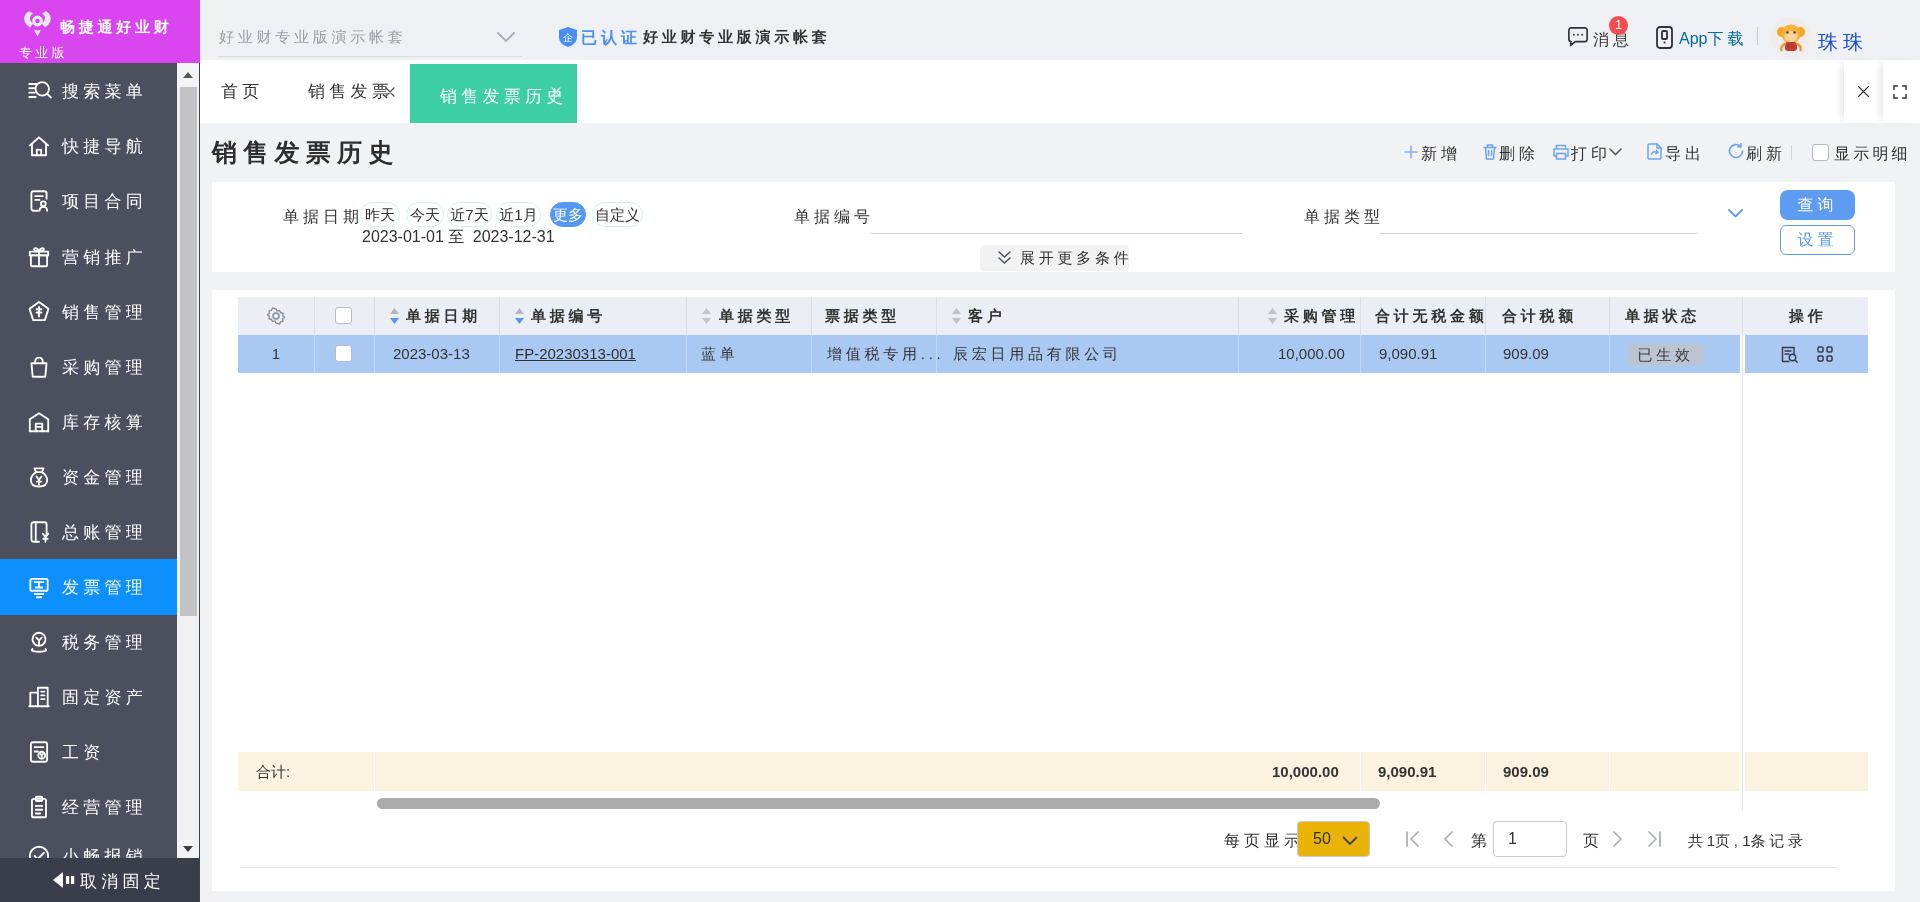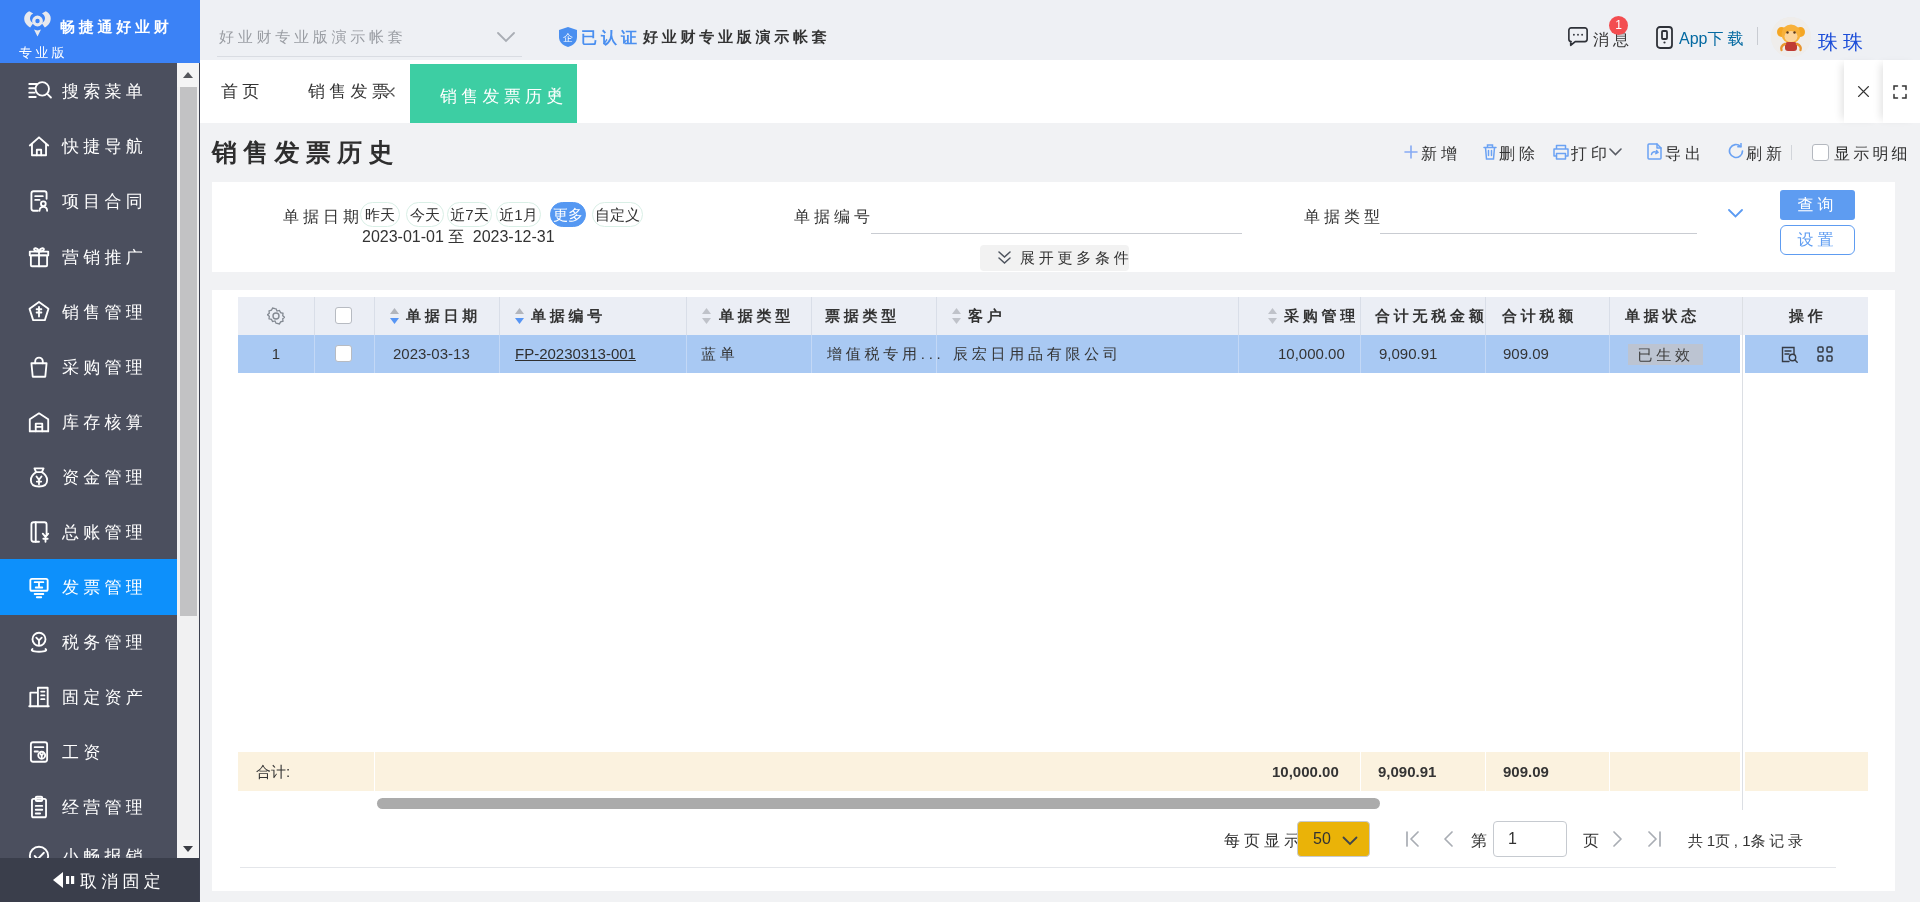--- a/index.html
+++ b/index.html
@@ -1,20 +1,20 @@
 <!DOCTYPE html>
 <html><head><meta charset="utf-8">
 <style>
   * { margin:0; padding:0; box-sizing:border-box; }
   span,div.pill { white-space:nowrap; }
   html,body { width:1920px; height:902px; overflow:hidden; background:#f1f2f4;
     font-family:"Liberation Sans",sans-serif; color:#333; }
   .k { letter-spacing:.25em; }
   #side { position:absolute; left:0; top:0; width:200px; height:902px; background:#4b4f5e; }
-  #logo { position:absolute; left:0; top:0; width:200px; height:63px; background:#3b82f6; }
+  #logo { position:absolute; left:0; top:0; width:200px; height:63px; background:#d946ef; }
   #menu { position:absolute; left:0; top:63px; width:177px; height:795px; }
   .mi { position:absolute; left:0; width:177px; height:55px; color:#fff; }
   .mi .txt { position:absolute; left:62px; top:50%; transform:translateY(-50%); font-size:17px;font-family:Liberation Mono, monospace; }
   .mi svg { position:absolute; left:26px; top:50%; transform:translateY(-50%); }
   .mi.sel { background:#0d90fb; }
   #sscroll { position:absolute; left:177px; top:63px; width:22px; height:795px; background:#f1f1f2; }
   #sthumb { position:absolute; left:3px; top:24px; width:17px; height:529px; background:#c2c2c4; }
   #sline { position:absolute; left:199px; top:63px; width:1px; height:839px; background:#3d4150; }
   #cancelbar { position:absolute; left:0; top:858px; width:199px; height:44px; background:#3a3e4b; color:#fff; }
   #main { position:absolute; left:200px; top:0; width:1720px; height:902px; }
@@ -317,21 +317,21 @@
       <svg style="position:absolute;left:1516px;top:27px" width="15" height="9" viewBox="0 0 15 9" fill="none" stroke="#5b9bf2" stroke-width="1.8" stroke-linecap="round">
           <path d="M1 1l6.5 6.5L14 1"></path>
         </svg>
       <div style="position:absolute;left:768px;top:63px;width:149px;height:26px;background:#f2f2f2;border-radius:4px">
         <svg style="position:absolute;left:18px;top:6px" width="13" height="14" viewBox="0 0 13 14" fill="none" stroke="#4e545e" stroke-width="1.5" stroke-linecap="round">
             <path d="M1 1l5.5 5L12 1M1 7l5.5 5L12 7"></path>
           </svg>
         <span class="k" style="position:absolute;left:40px;top:4px;font-size:15px">展开更多条件</span>
       </div>
     </div>
-    <div style="position:absolute;left:1580px;top:71px;width:75px;height:30px;background:#5e9cf1;border-radius:3px;color:#fff;font-size:16px;text-align:center;line-height:30px"><span class="k">查询</span></div>
+    <div style="position:absolute;left:1580px;top:71px;width:75px;height:30px;background:#5e9cf1;border-radius:8px;color:#fff;font-size:16px;text-align:center;line-height:30px"><span class="k">查询</span></div>
     <div style="position:absolute;left:1580px;top:106px;width:75px;height:30px;background:#fff;border:1px solid #5e9cf1;border-radius:6px;color:#5e9cf1;font-size:16px;text-align:center;line-height:28px"><span class="k">设置</span></div>
 
     <div class="panel" style="left:12px;top:171px;width:1683px;height:601px">
       <div id="thead" style="position:absolute;left:26px;top:7px;width:1630px;height:38px;background:#ebeef5">
         <svg style="position:absolute;left:29px;top:10px" width="18" height="18" viewBox="0 0 18 18" fill="none" stroke="#838992" stroke-width="1.4">
             <circle cx="9" cy="9" r="3"></circle>
             <path d="M9 1.2l1.1 2.4 2.6-.6 1.3 2.3 2.6.7-.3 2.6 2 1.7-2 1.7.3 2.6-2.6.7-1.3 2.3-2.6-.6L9 16.8 7.9 14.4l-2.6.6-1.3-2.3-2.6-.7.3-2.6-2-1.7 2-1.7-.3-2.6 2.6-.7 1.3-2.3 2.6.6z" transform="scale(.92) translate(.8 .8)"></path>
           </svg>
         <div class="cb" style="left:97px;top:10px"></div>
         <svg class="sort" style="left:152px">

